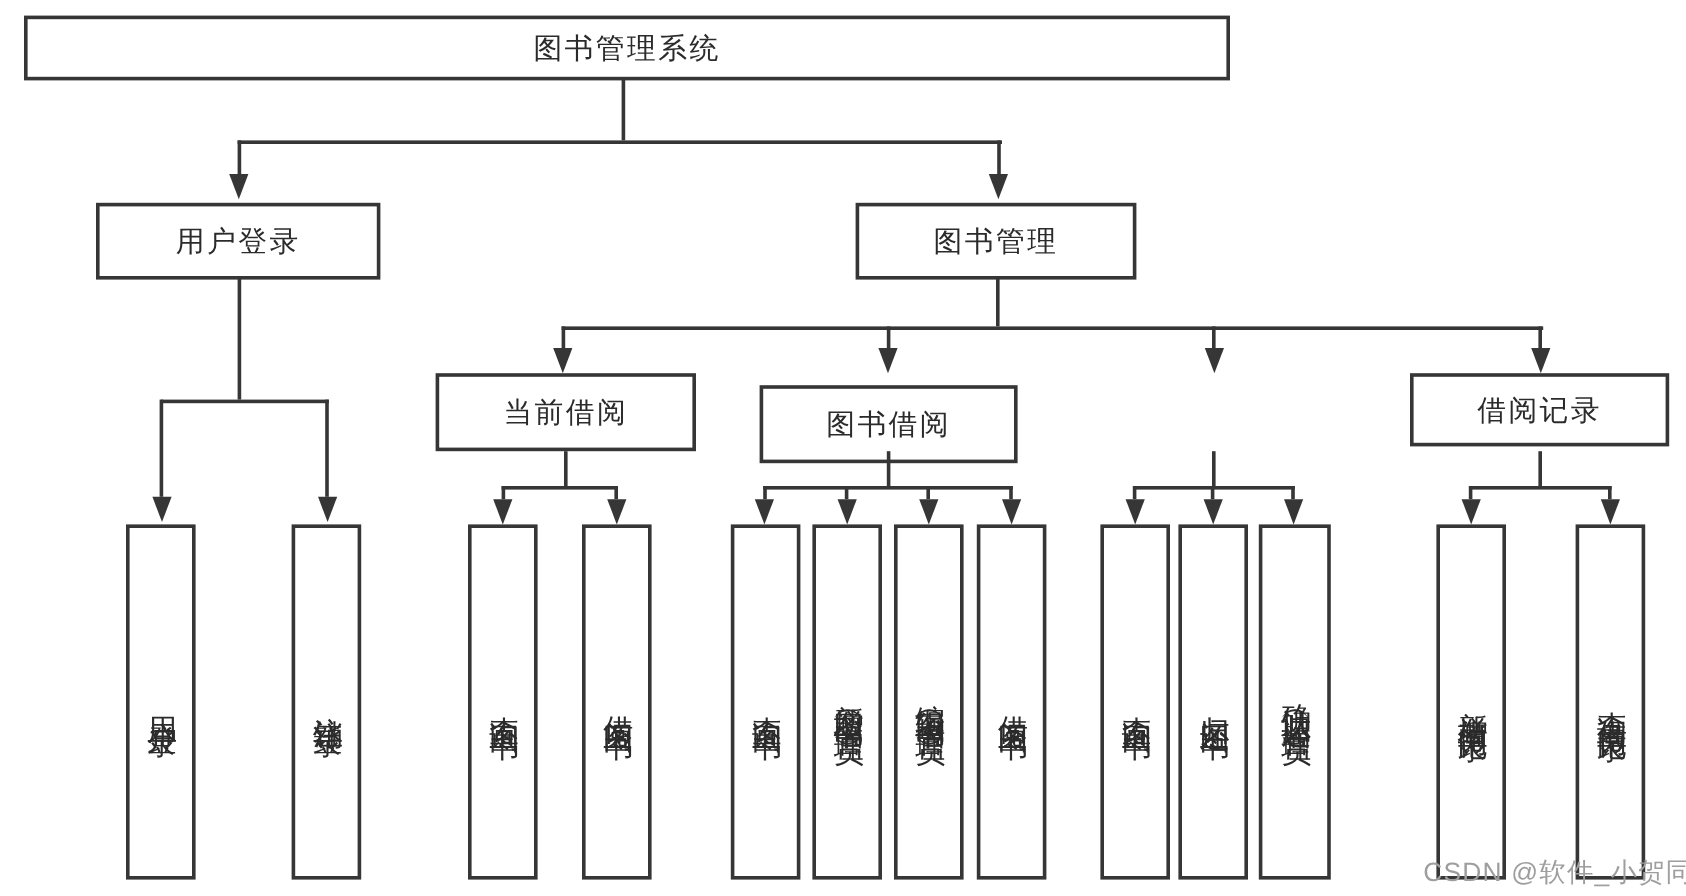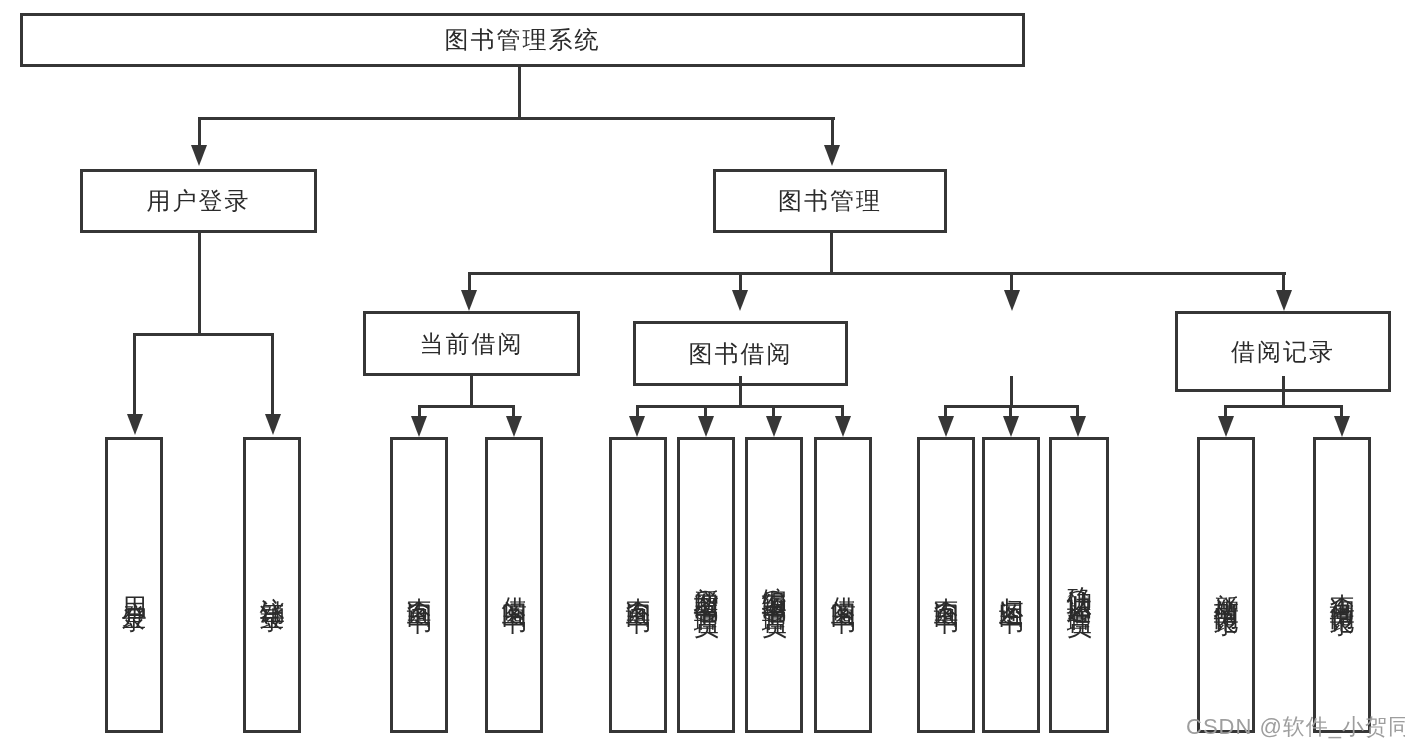--- a/index.html
+++ b/index.html
@@ -89,21 +89,21 @@
   <div class="arrow" style="left:1004px;top:290px;"></div>
   <div class="vline" style="left:1282px;top:272px;height:18px;"></div>
   <div class="arrow" style="left:1276px;top:290px;"></div>
 
   <div class="hbox" style="left:363px;top:311px;width:217px;height:65px;">
     <span>当前借阅</span>
   </div>
   <div class="hbox" style="left:633px;top:321px;width:215px;height:65px;">
     <span>图书借阅</span>
   </div>
-  <div class="hbox" style="left:1175px;top:311px;width:216px;height:81px;">
+  <div class="hbox" style="left:1175px;top:311px;width:216px;height:61px;">
     <span>借阅记录</span>
   </div>
 
   <div class="vline" style="left:470px;top:376px;height:29px;"></div>
   <div class="vline" style="left:739px;top:376px;height:29px;"></div>
   <div class="vline" style="left:1010px;top:376px;height:29px;"></div>
   <div class="vline" style="left:1282px;top:376px;height:29px;"></div>
 
   <div class="hline" style="left:418px;top:405px;width:97px;"></div>
   <div class="vline" style="left:418px;top:405px;height:11px;"></div>

